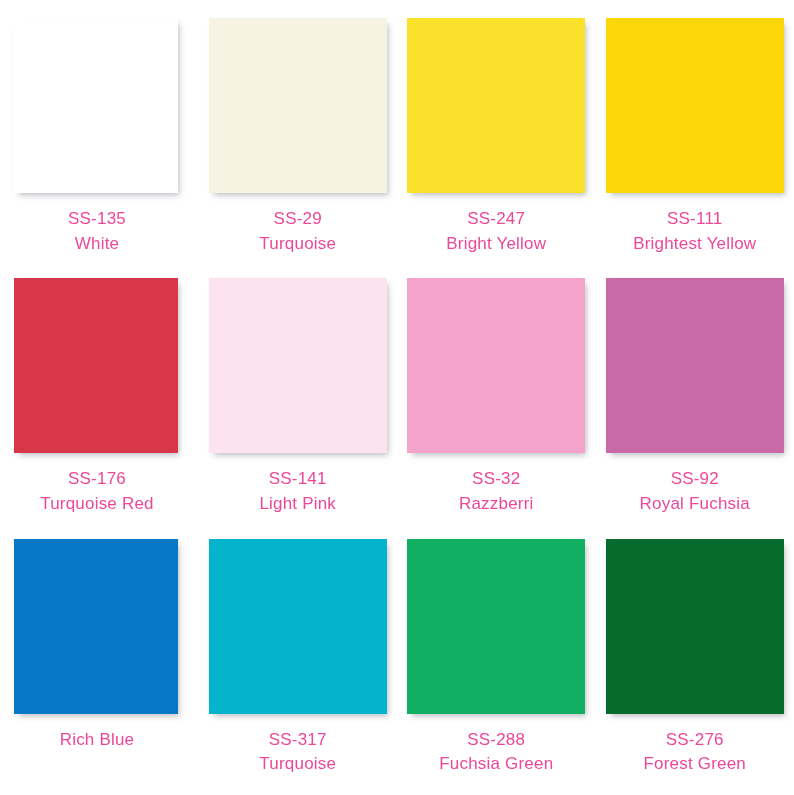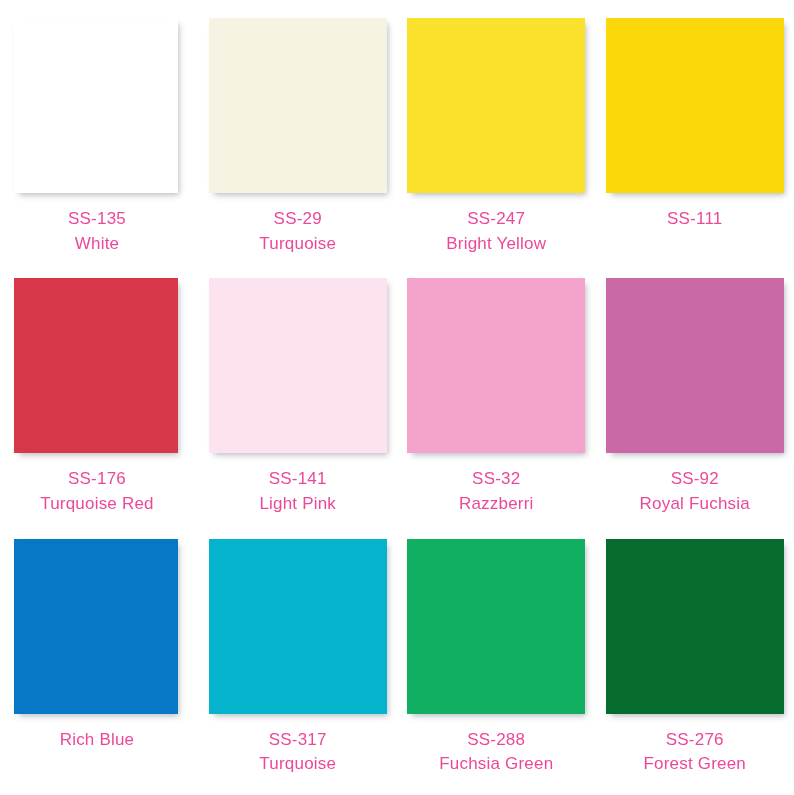--- a/index.html
+++ b/index.html
@@ -107,20 +107,21 @@
         <div class="swatch-chip" style="background: rgb(250, 225, 43);"></div>
         <div class="swatch-label">
           <span class="swatch-code">SS-247</span>
           <span class="swatch-name">Bright Yellow</span>
         </div>
       </div>
       <div class="swatch-cell col-3">
         <div class="swatch-chip" style="background: rgb(252, 216, 11);"></div>
         <div class="swatch-label">
           <span class="swatch-code">SS-111</span>
+          <span class="swatch-name">Brightest Yellow</span>
         </div>
       </div>
       <div class="swatch-cell col-0">
         <div class="swatch-chip" style="background: rgb(215, 55, 72);"></div>
         <div class="swatch-label">
           <span class="swatch-code">SS-176</span>
           <span class="swatch-name">Turquoise Red</span>
         </div>
       </div>
       <div class="swatch-cell col-1">

